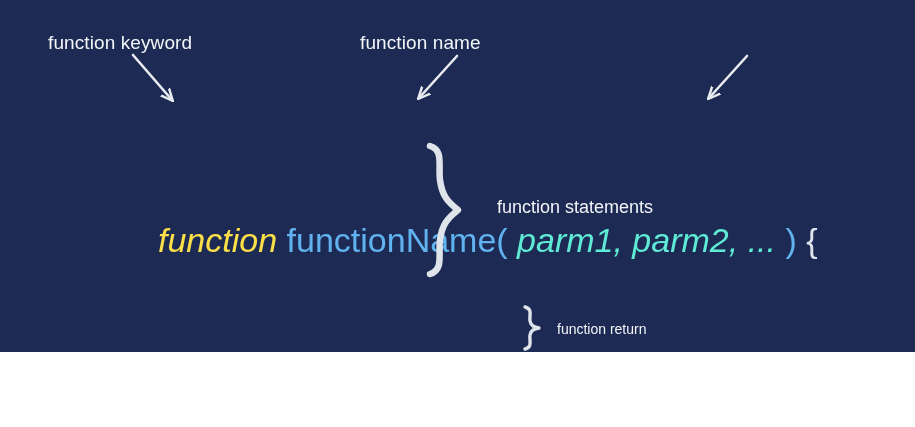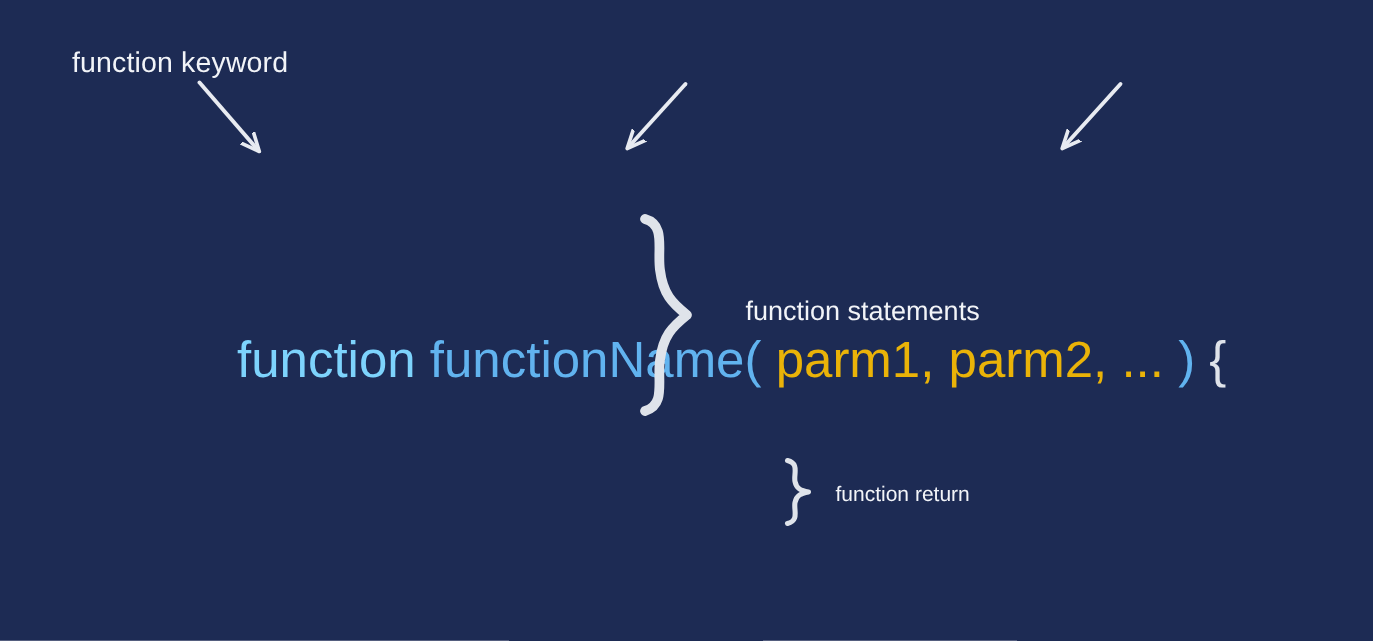--- a/index.html
+++ b/index.html
@@ -8,21 +8,21 @@
   }
   body {
     width: 915px;
     height: 427px;
     overflow: hidden;
     font-family: "Liberation Sans", sans-serif;
   }
   #stage {
     position: relative;
     width: 915px;
-    height: 427px;
+    height: 352px;
     background: #1d2b54;
     overflow: hidden;
   }
 
   
   .annot-label {
     position: absolute;
     font-family: "Liberation Sans", sans-serif;
     font-size: 19px;
     line-height: 1;
@@ -51,24 +51,24 @@
     top: 100px;
     font-family: "Liberation Sans", sans-serif;
     font-size: 34px;
     line-height: 40px;
     white-space: pre;
     color: #b9c0cf;
   }
   .code-line { height: 40px; }
   .indent { padding-left: 56px; }
 
-  .tok-keyword { color: #7dd3fc; }
+  .tok-keyword { color: #fde047; font-style: italic; }
   .tok-fname   { color: #61b3ef; }
   .tok-paren   { color: #61b3ef; }
-  .tok-plain   { color: #eab308; }
+  .tok-plain   { color: #5eead4; font-style: italic; }
   .tok-brace   { color: #dfe3ea; }
 
   
   #brace-statements {
     position: absolute;
     left: 418px;
     top: 140px;
   }
   
   #brace-return {
@@ -96,20 +96,21 @@
     font-size: 14px;
   }
 </style>
 </head>
 <body>
 
 <div id="stage">
 
   <div id="label-keyword" class="annot-label">function keyword</div>
 
+  <div id="label-name" class="annot-label">function name</div>
 
 
   <svg id="arrow-keyword" class="arrow-svg" width="70" height="62">
     <defs>
       <marker id="ah1" viewBox="0 0 10 10" refX="8" refY="5" markerWidth="5.2" markerHeight="5.2" orient="auto-start-reverse">
         <path d="M 0 1 L 9 5 L 0 9" fill="none" stroke="#e8ebf1" stroke-width="1.8" stroke-linecap="round" stroke-linejoin="round"></path>
       </marker>
     </defs>
     <line x1="13" y1="7" x2="52" y2="52" stroke="#e8ebf1" stroke-width="2.6" stroke-linecap="round" marker-end="url(#ah1)"></line>
   </svg>

